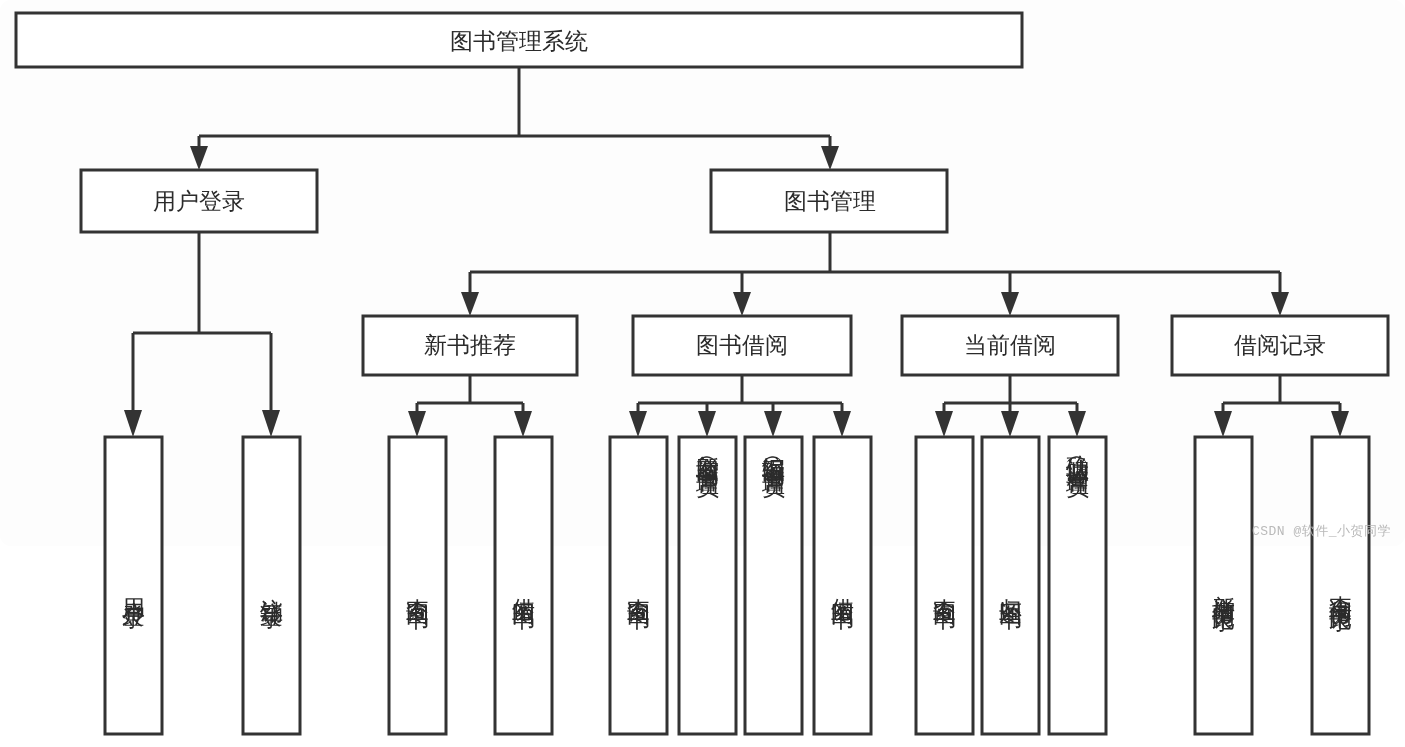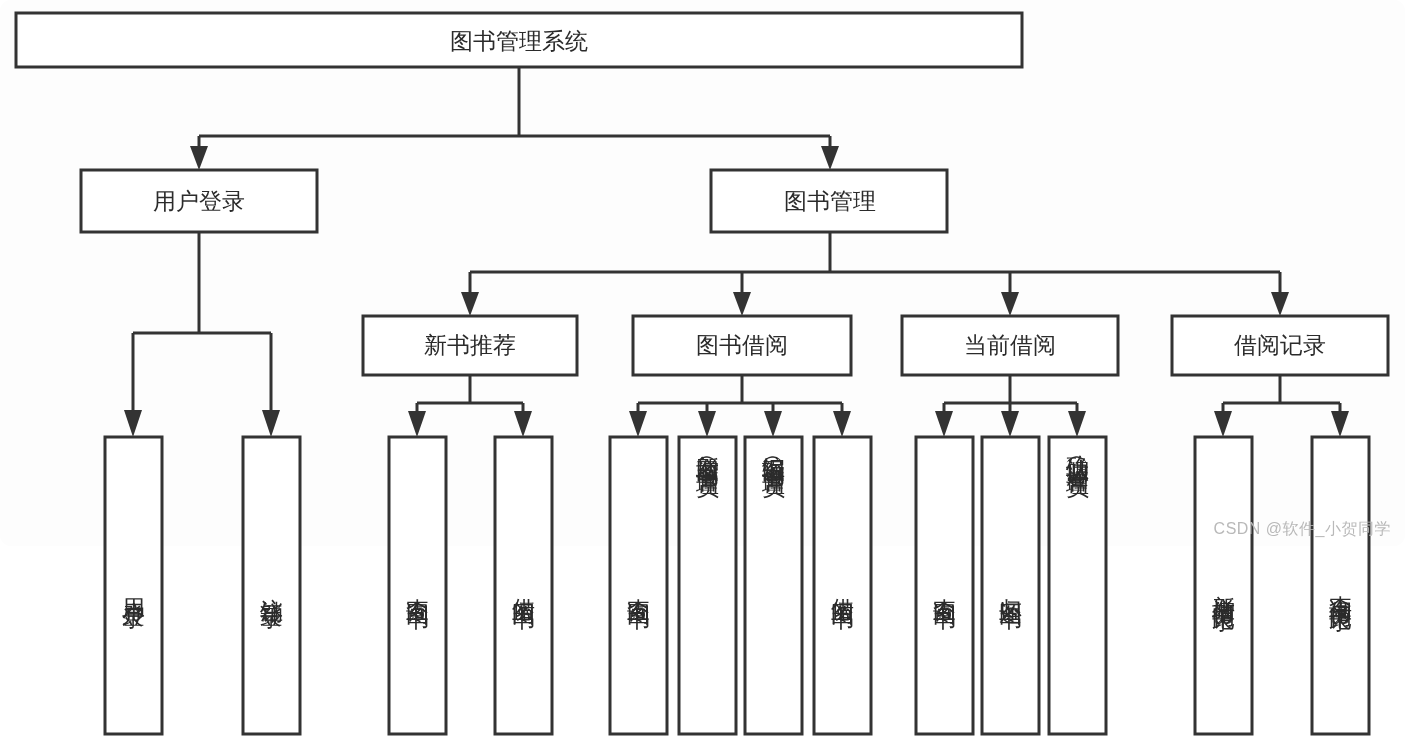--- a/index.html
+++ b/index.html
@@ -63,22 +63,22 @@
     font-size: 23px;
     line-height: 1;
     letter-spacing: 3px;
     color: #2b2b2b;
     white-space: nowrap;
   }
   .watermark {
     position: absolute;
     right: 14px;
     bottom: 6px;
-    font-family: Liberation Sans, sans-serif;
-    font-size: 16px;
+    font-family: Liberation Mono, monospace;
+    font-size: 13px;
     color: #b9b9b9;
     letter-spacing: 0.5px;
     white-space: nowrap;
     pointer-events: none;
   }
 </style>
 </head>
 <body>
 
 <div id="diagram-root">

